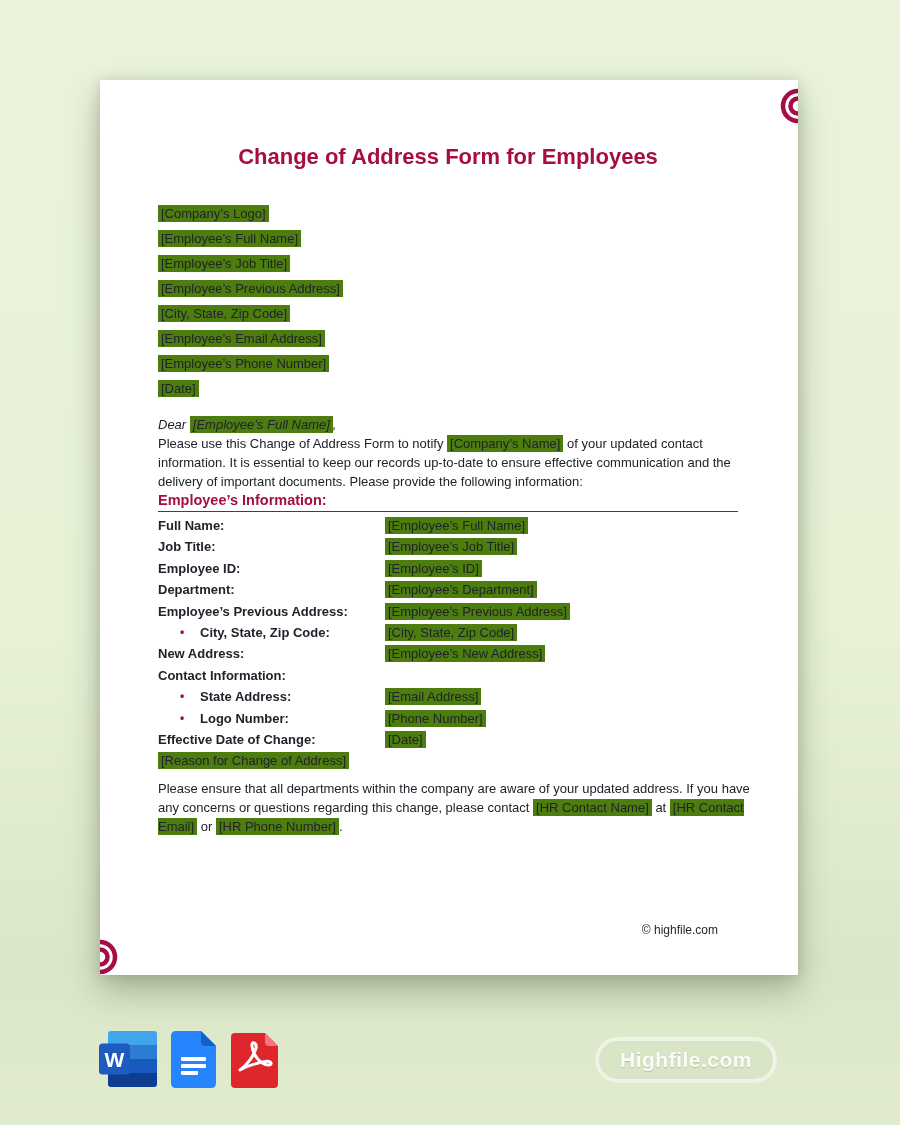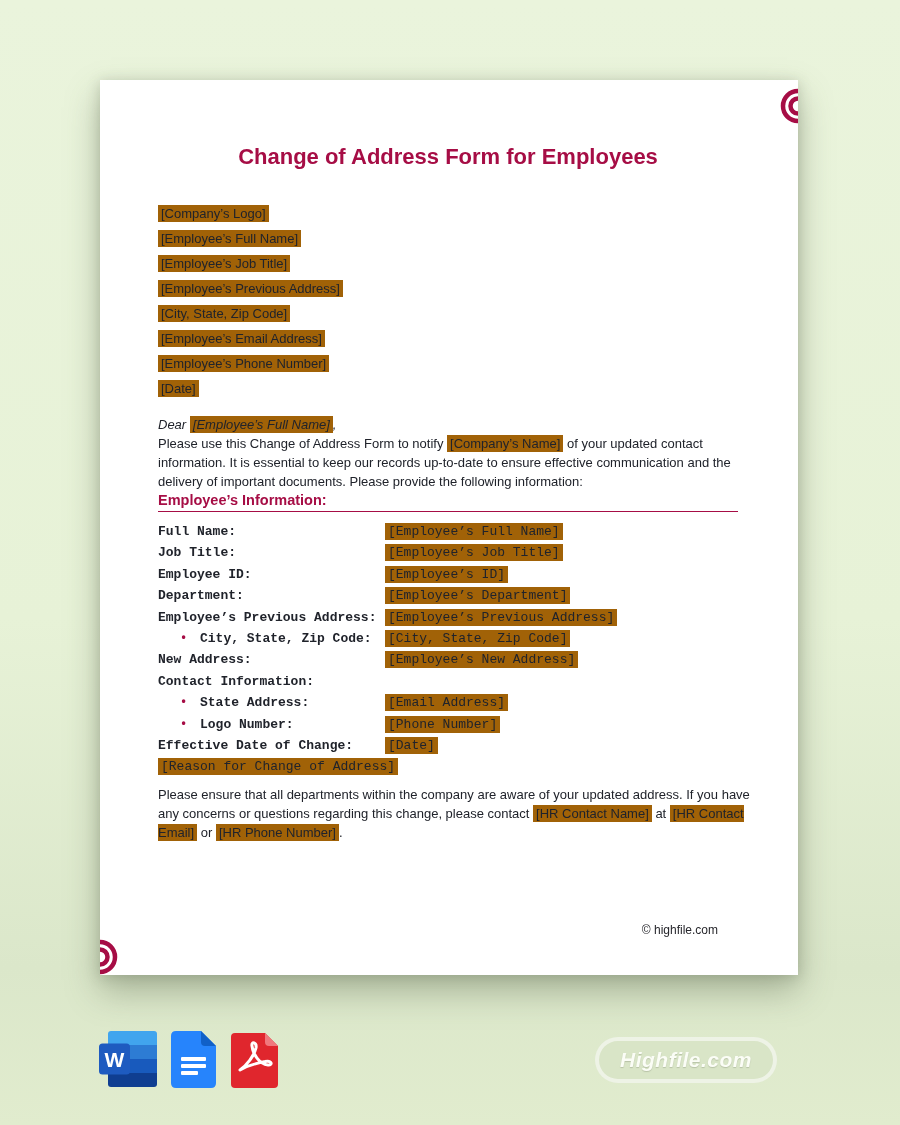--- a/index.html
+++ b/index.html
@@ -23,37 +23,37 @@
 
   .doc-title {
     margin-top: 64px;
     text-align: center;
     color: #A60D45;
     font-size: 22px;
     line-height: 26px;
     font-weight: 700;
   }
 
-  .hl { background: #a16207; padding: 1px 3px; }
+  .hl { background: #4d7c0f; padding: 1px 3px; }
 
   .ph-list { margin-top: 36px; }
   .ph-line { font-size: 13px; line-height: 16px; margin-bottom: 9px; }
   .date-line { margin-top: 8px; }
 
   .salutation { margin-top: 18px; font-size: 13px; line-height: 19px; font-style: italic; }
   .intro { font-size: 13px; line-height: 19px; width: 594px; }
 
   .section-heading {
     color: #A60D45;
     font-size: 14.5px; line-height: 18px;
     font-weight: 700;
   }
   .section-rule { border: none; border-top: 1.5px solid #A60D45; margin-top: 2px; }
 
-  .info-rows { margin-top: 9px; font-family: Liberation Mono, monospace; }
+  .info-rows { margin-top: 3px; }
   .info-row { display: flex; font-size: 13px; line-height: 21.4px; }
   .info-label { width: 227px; font-weight: 700; display: flex; flex-shrink: 0; }
   .bullet { color: #A60D45; width: 12px; margin-left: 22px; margin-right: 8px; font-size: 12px; }
   .info-value { flex: 1; }
 
   .closing { margin-top: 7px; font-size: 13px; line-height: 19px; width: 600px; }
 
   .credit { position: absolute; right: 80px; bottom: 38px; font-size: 12px; color: #26262b; }
 
   .brand-mark { position: absolute; }
@@ -70,21 +70,20 @@
     position: absolute; left: 595px; top: 1037px;
     width: 182px; height: 46px;
     background: #d9e5c7;
     border: 4px solid rgba(255,255,255,.55);
     border-radius: 24px;
     display: flex; align-items: center; justify-content: center;
   }
   .badge span {
     color: #fbfdf6; font-size: 21px; font-weight: 700; letter-spacing: .5px;
     text-shadow: 0 1px 1px rgba(120,130,105,.35);
-    font-style: italic;
   }
 </style>
 </head>
 <body>
 
 <div class="page">
 
   <svg class="brand-mark top" width="42" height="42" viewBox="0 0 42 42">
     <circle cx="21" cy="21" r="15" fill="none" stroke="#A60D45" stroke-width="4.5"></circle>
     <circle cx="21" cy="21" r="7.5" fill="none" stroke="#A60D45" stroke-width="4.5"></circle>

